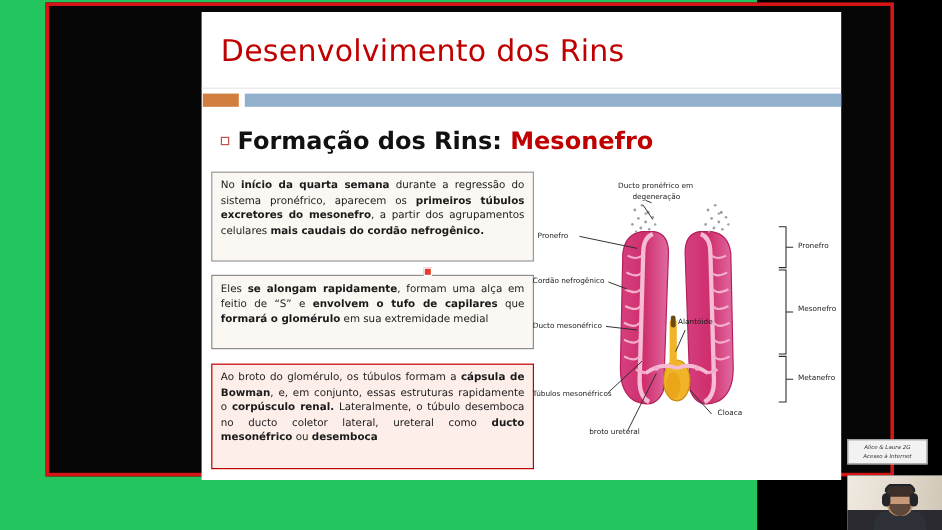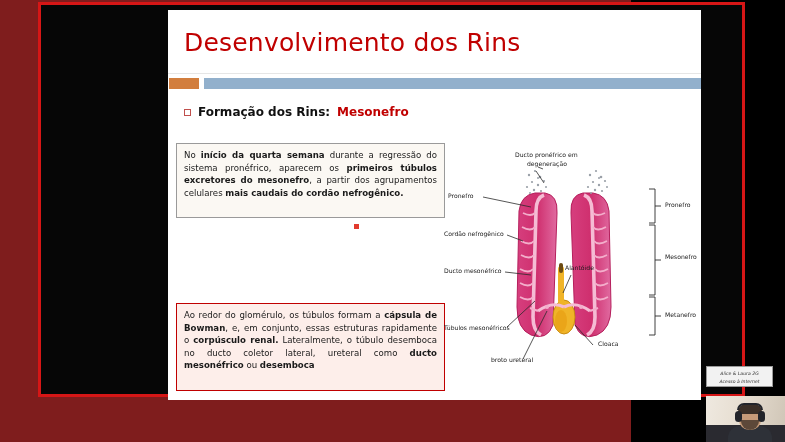--- a/index.html
+++ b/index.html
@@ -1,38 +1,38 @@
 <!DOCTYPE html>
 <html><head>
 <meta charset="utf-8">
 <style>
   html,body{margin:0;padding:0;background:#000;}
   body{width:785px;height:442px;overflow:hidden;font-family:"Liberation Sans",sans-serif;}
 
-  #screen{position:relative;width:631px;height:442px;background:#7f1d1d;}
+  #screen{position:relative;width:631px;height:442px;background:#22c55e;}
 
   
   #red-frame{position:absolute;left:38px;top:2px;width:707px;height:395px;
              border:3px solid #d61616;box-sizing:border-box;background:#060606;}
 
   
   #slide{position:absolute;left:127px;top:5px;width:533px;height:390px;background:#fff;}
 
   
   #slide-title{position:absolute;left:16px;top:18px;font-size:25px;color:#c00000;
                font-family:"DejaVu Sans",sans-serif;font-weight:400;letter-spacing:.2px;white-space:nowrap;}
 
   #title-rule{position:absolute;left:0px;top:63px;width:533px;height:1px;background:#e6e6e6;}
   #accent-orange{position:absolute;left:1px;top:68px;width:30px;height:11px;background:#d27e3e;}
   #accent-blue{position:absolute;left:36px;top:68px;width:497px;height:11px;background:#92b0cc;}
 
   
   #bullet-row{position:absolute;left:16px;top:95px;display:flex;align-items:center;gap:7px;}
   #bullet-square{width:7px;height:7px;border:1.5px solid #c0504d;box-sizing:border-box;background:#fff;}
-  .bullet-text{font-family:"DejaVu Sans",sans-serif;font-weight:bold;font-size:12px;color:#111;}
+  .bullet-text{font-family:"DejaVu Sans",sans-serif;font-weight:bold;font-size:20px;color:#111;}
   .bullet-text.red{color:#c00000;}
 
   
   .tbox{position:absolute;box-sizing:border-box;font-family:"DejaVu Sans",sans-serif;
         font-size:8.6px;line-height:12.6px;color:#1a1a1a;text-align:justify;
         padding:5px 7px 16px 7px;}
   .tbox b{font-weight:bold;}
   #tbox1{left:8px;top:133px;width:269px;height:75px;background:#fbf8f3;border:1px solid #9a9a9a;}
   #tbox2{left:8px;top:219px;width:269px;height:62px;background:#fbf8f3;border:1px solid #8e8e8e;}
   #tbox3{left:8px;top:293px;width:269px;height:88px;background:#fdeeea;border:1.5px solid #c00000;}
@@ -79,21 +79,22 @@
       <div id="accent-orange"></div>
       <div id="accent-blue"></div>
 
       <div id="bullet-row">
         <span id="bullet-square"></span>
         <span class="bullet-text">Formação dos Rins:</span>
         <span class="bullet-text red">Mesonefro</span>
       </div>
 
       <div class="tbox" id="tbox1"><span>No </span><b>início da quarta semana</b><span> durante a regressão do sistema pronéfrico, aparecem os </span><b>primeiros túbulos excretores do mesonefro</b><span>, a partir dos agrupamentos celulares </span><b>mais caudais do cordão nefrogênico.</b></div>
-      <div class="tbox" id="tbox3"><span>Ao redor do glomérulo, os túbulos formam a </span><b>cápsula de Bowman</b><span>, e, em conjunto, essas estruturas rapidamente o </span><b>corpúsculo renal.</b><span> Lateralmente, o túbulo desemboca no ducto coletor lateral, ureteral como </span><b>ducto mesonéfrico</b><span> ou </span><b>desemboca</b></div>
+      <div class="tbox" id="tbox2"><span>Eles </span><b>se alongam rapidamente</b><span>, formam uma alça em feitio de “S” e </span><b>envolvem o tufo de capilares</b><span> que </span><b>formará o glomérulo</b><span> em sua extremidade medial</span></div>
+      <div class="tbox" id="tbox3"><span>Ao broto do glomérulo, os túbulos formam a </span><b>cápsula de Bowman</b><span>, e, em conjunto, essas estruturas rapidamente o </span><b>corpúsculo renal.</b><span> Lateralmente, o túbulo desemboca no ducto coletor lateral, ureteral como </span><b>ducto mesonéfrico</b><span> ou </span><b>desemboca</b></div>
       <div id="red-dot"></div>
 
       <div id="credit">
         <div>Alice &amp; Laura 2G</div>
         <div>Acesso à Internet</div>
       </div>
 
       <div id="figure">
         <svg width="258" height="235" viewBox="0 0 258 235" xmlns="http://www.w3.org/2000/svg">
           <defs>

